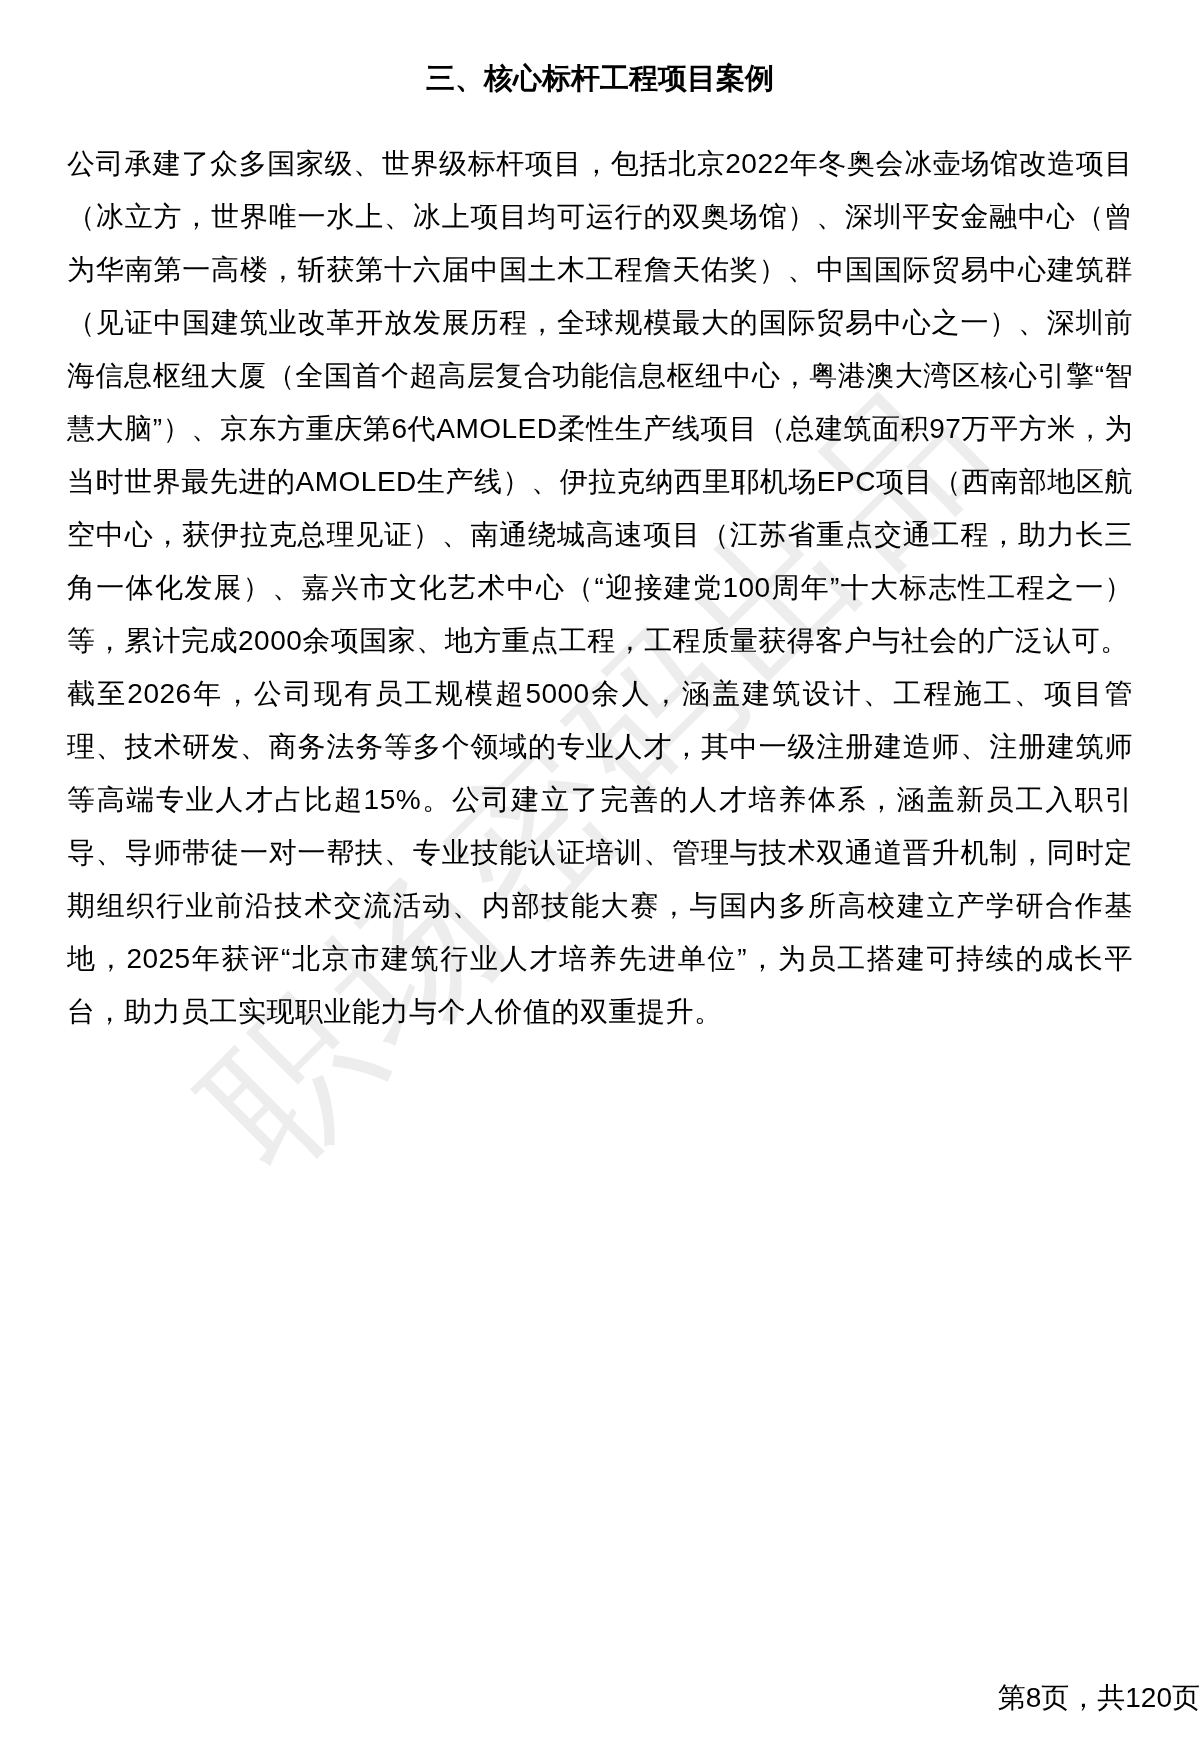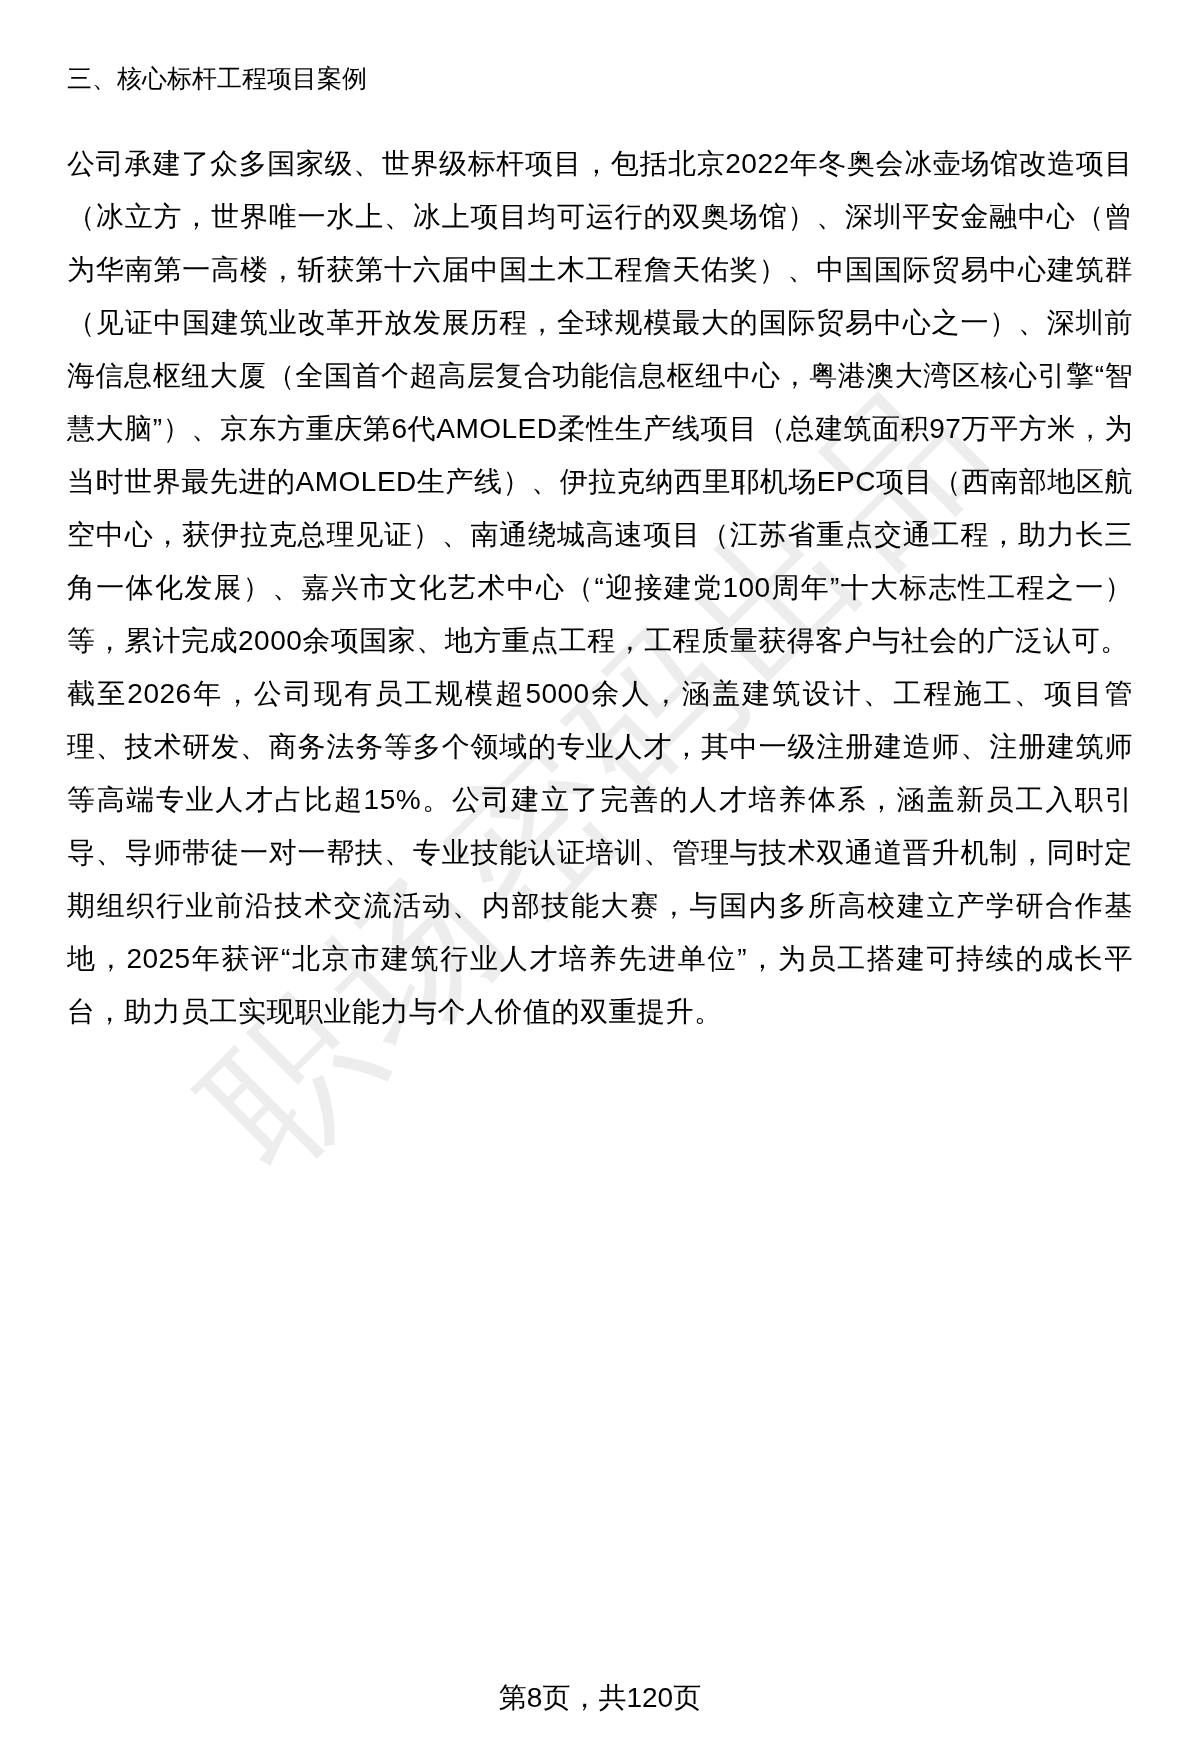--- a/index.html
+++ b/index.html
@@ -28,42 +28,43 @@
     z-index: 0;
     pointer-events: none;
     user-select: none;
   }
   .content {
     position: relative;
     z-index: 1;
     padding: 52px 67px 0 67px;
   }
   .section-heading {
-    font-size: 25px;
+    font-size: 29px;
     line-height: 53px;
-    font-weight: 400;
+    font-weight: 700;
     margin: 0 0 32px 0;
+    text-align: center;
   }
   .section-heading.not-first {
     margin-top: 52px;
   }
   .body-paragraph {
     font-size: 28px;
     line-height: 53px;
     text-align: justify;
     text-justify: inter-ideograph;
     margin: 0;
     letter-spacing: 0.5px;
   }
   .footer {
     position: absolute;
     left: 0;
     right: 0;
     bottom: 38px;
-    text-align: center;
+    text-align: right;
     font-size: 28px;
     z-index: 1;
   }
 </style>
 </head>
 <body>
 
 <div class="page">
 
   <div class="watermark">职场密码出品</div>

